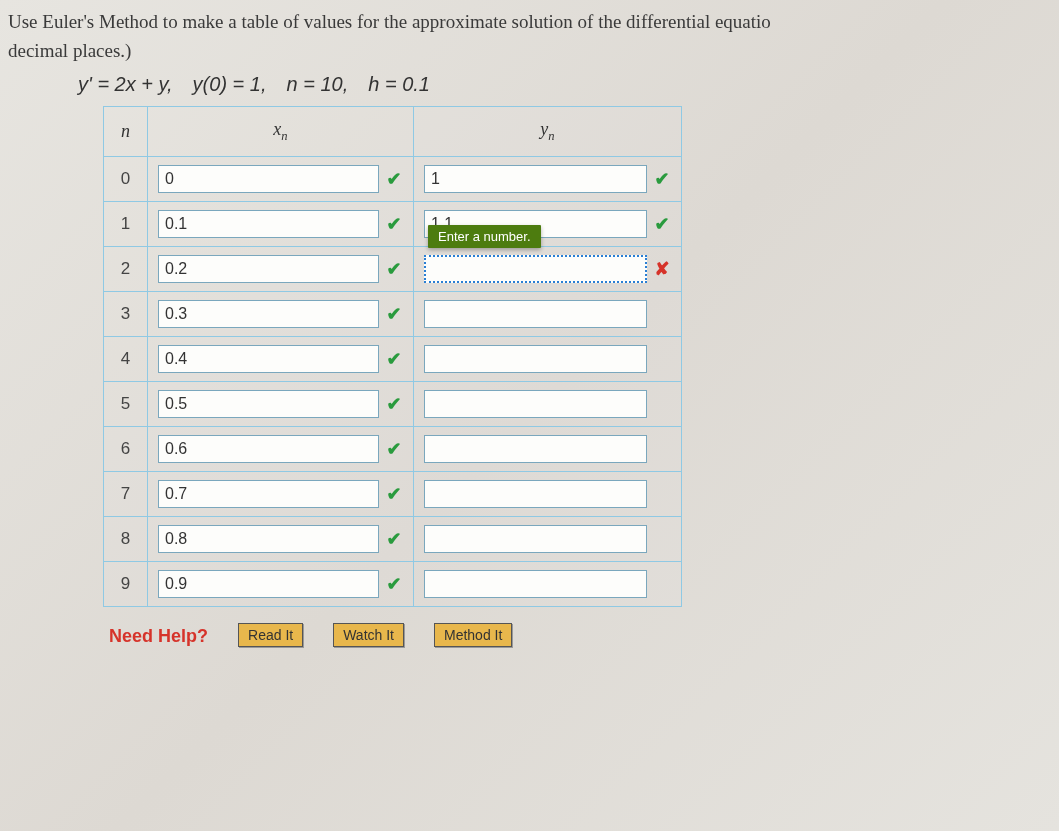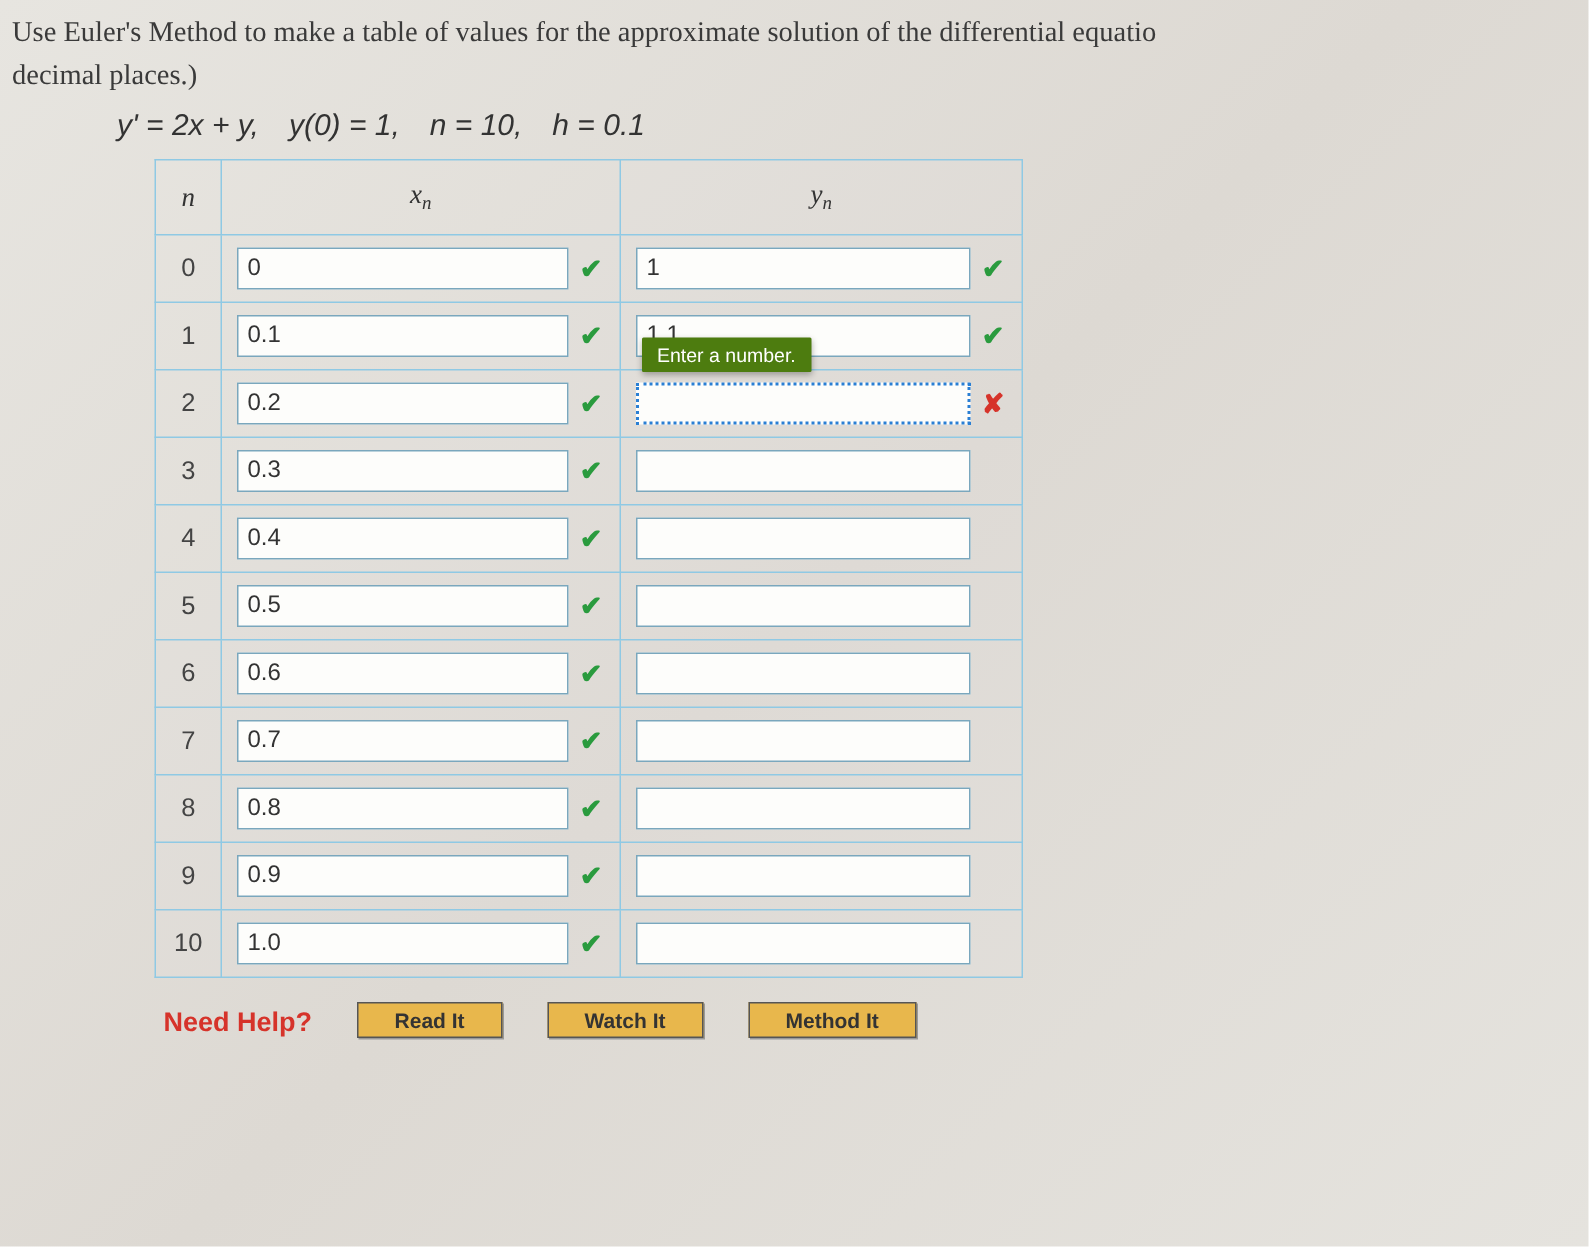--- a/index.html
+++ b/index.html
@@ -97,23 +97,23 @@
     gap: 30px;
   }
   .need-help {
     color: #d6332a;
     font-weight: bold;
     font-size: 18px;
   }
   .hbtn {
     background: #e8b74c;
     border: 1px solid #555;
-    padding: 3px 24px;
+    padding: 3px 9px;
     font-size: 14px;
-    font-weight: bold;
+    font-weight: normal;
     color: #333;
     cursor: pointer;
     box-shadow: 1px 1px 0 #999;
   }
   sub { font-size: .7em; font-style: italic;}
 </style>
 </head>
 <body>
 
 <div class="prompt">
@@ -280,35 +280,20 @@
             <span class="mark correct">✔</span>
           </div>
         </td>
         <td class="ycol">
           <div class="cellwrap">
             <input class="ans" value="" style="">
             <span class="mark"></span>
           </div>
         </td>
       </tr>
-      <tr>
-        <td class="ncol">10</td>
-        <td class="xcol">
-          <div class="cellwrap">
-            <input class="ans" value="1.0" style="">
-            <span class="mark correct">✔</span>
-          </div>
-        </td>
-        <td class="ycol">
-          <div class="cellwrap">
-            <input class="ans" value="" style="">
-            <span class="mark"></span>
-          </div>
-        </td>
-      </tr>
     </tbody>
 </table>
 
 <div class="help-row">
   <span class="need-help">Need Help?</span>
   <button class="hbtn">Read It</button>
   <button class="hbtn">Watch It</button>
   <button class="hbtn">Method It</button>
 </div>
 

